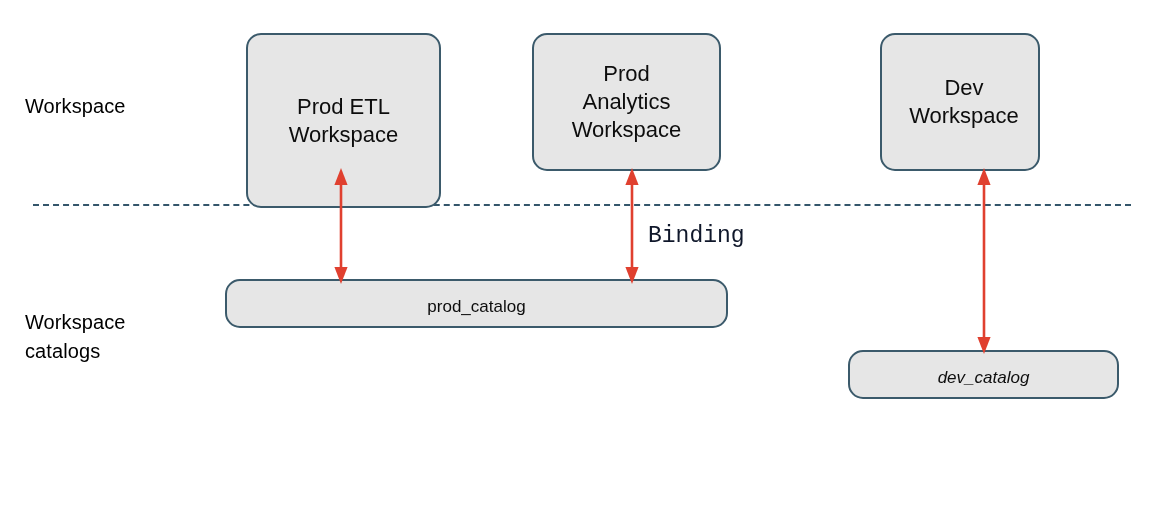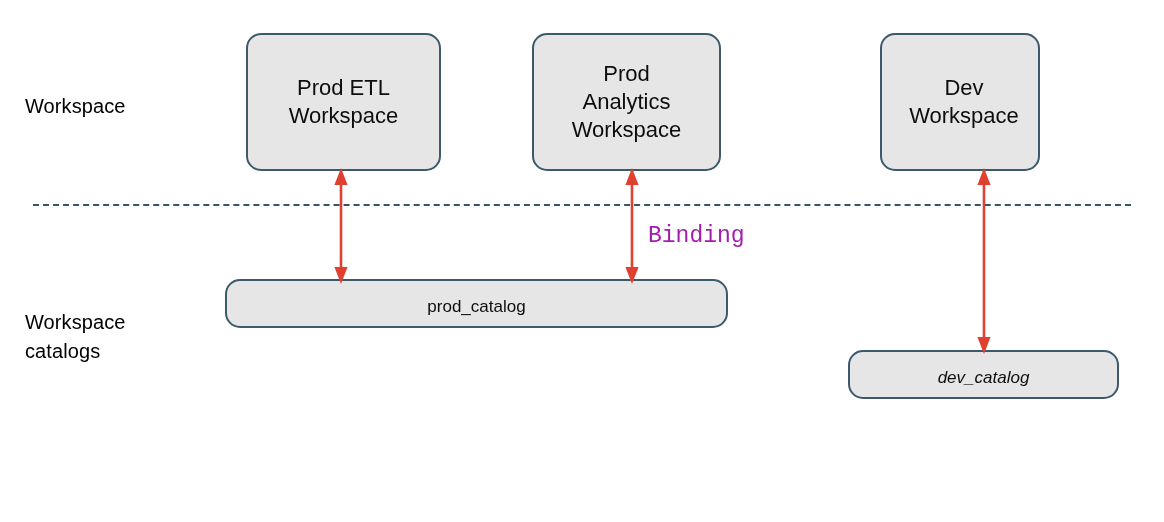--- a/index.html
+++ b/index.html
@@ -50,21 +50,21 @@
   .workspace-node .node-text {
     font-size: 22px;
     line-height: 28px;
   }
   .catalog-node .node-text {
     font-size: 17px;
     line-height: 22px;
     margin-top: 7px;
   }
 
-  #node-prod-etl       { left: 246px; top: 33px;  width: 195px; height: 138px; }
+  #node-prod-etl       { left: 246px; top: 33px;  width: 195px; height: 175px; }
   #node-prod-analytics { left: 532px; top: 33px;  width: 189px; height: 138px; }
   #node-dev            { left: 880px; top: 33px;  width: 160px; height: 138px; padding-left: 8px; }
   #node-prod-catalog   { left: 225px; top: 279px; width: 503px; height: 49px; }
   #node-dev-catalog    { left: 848px; top: 350px; width: 271px; height: 49px; font-style: italic; }
 
   
   #divider {
     position: absolute;
     left: 33px;
     top: 204px;
@@ -79,21 +79,21 @@
   }
   #arrow-prod-etl       { left: 327px; top: 166px; width: 28px; height: 120px; }
   #arrow-prod-analytics { left: 618px; top: 166px; width: 28px; height: 120px; }
   #arrow-dev            { left: 970px; top: 166px; width: 28px; height: 190px; }
 
   
   #binding-label {
     position: absolute;
     left: 648px;
     top: 222px;
-    color: #a21caf;
+    color: #0f172a;
     font-family: "Liberation Mono", "DejaVu Sans Mono", monospace;
     font-size: 23px;
     line-height: 29px;
     white-space: pre;
   }
 </style>
 </head>
 <body>
 
 <div id="canvas">

